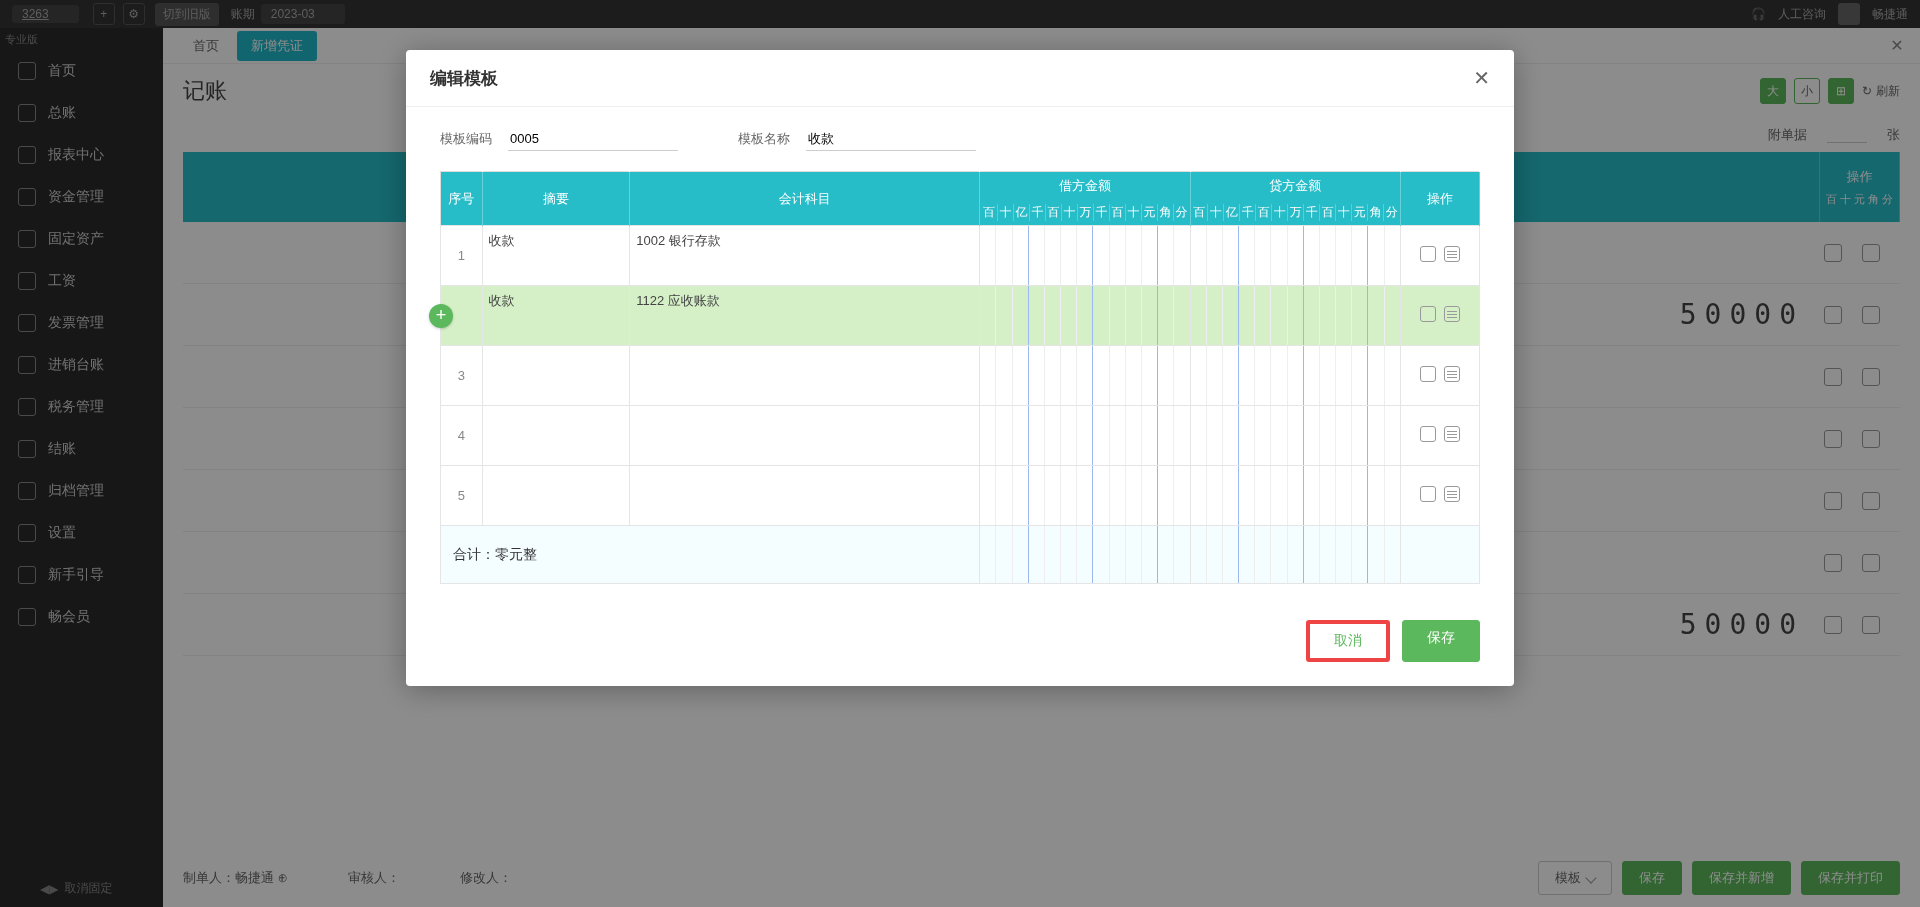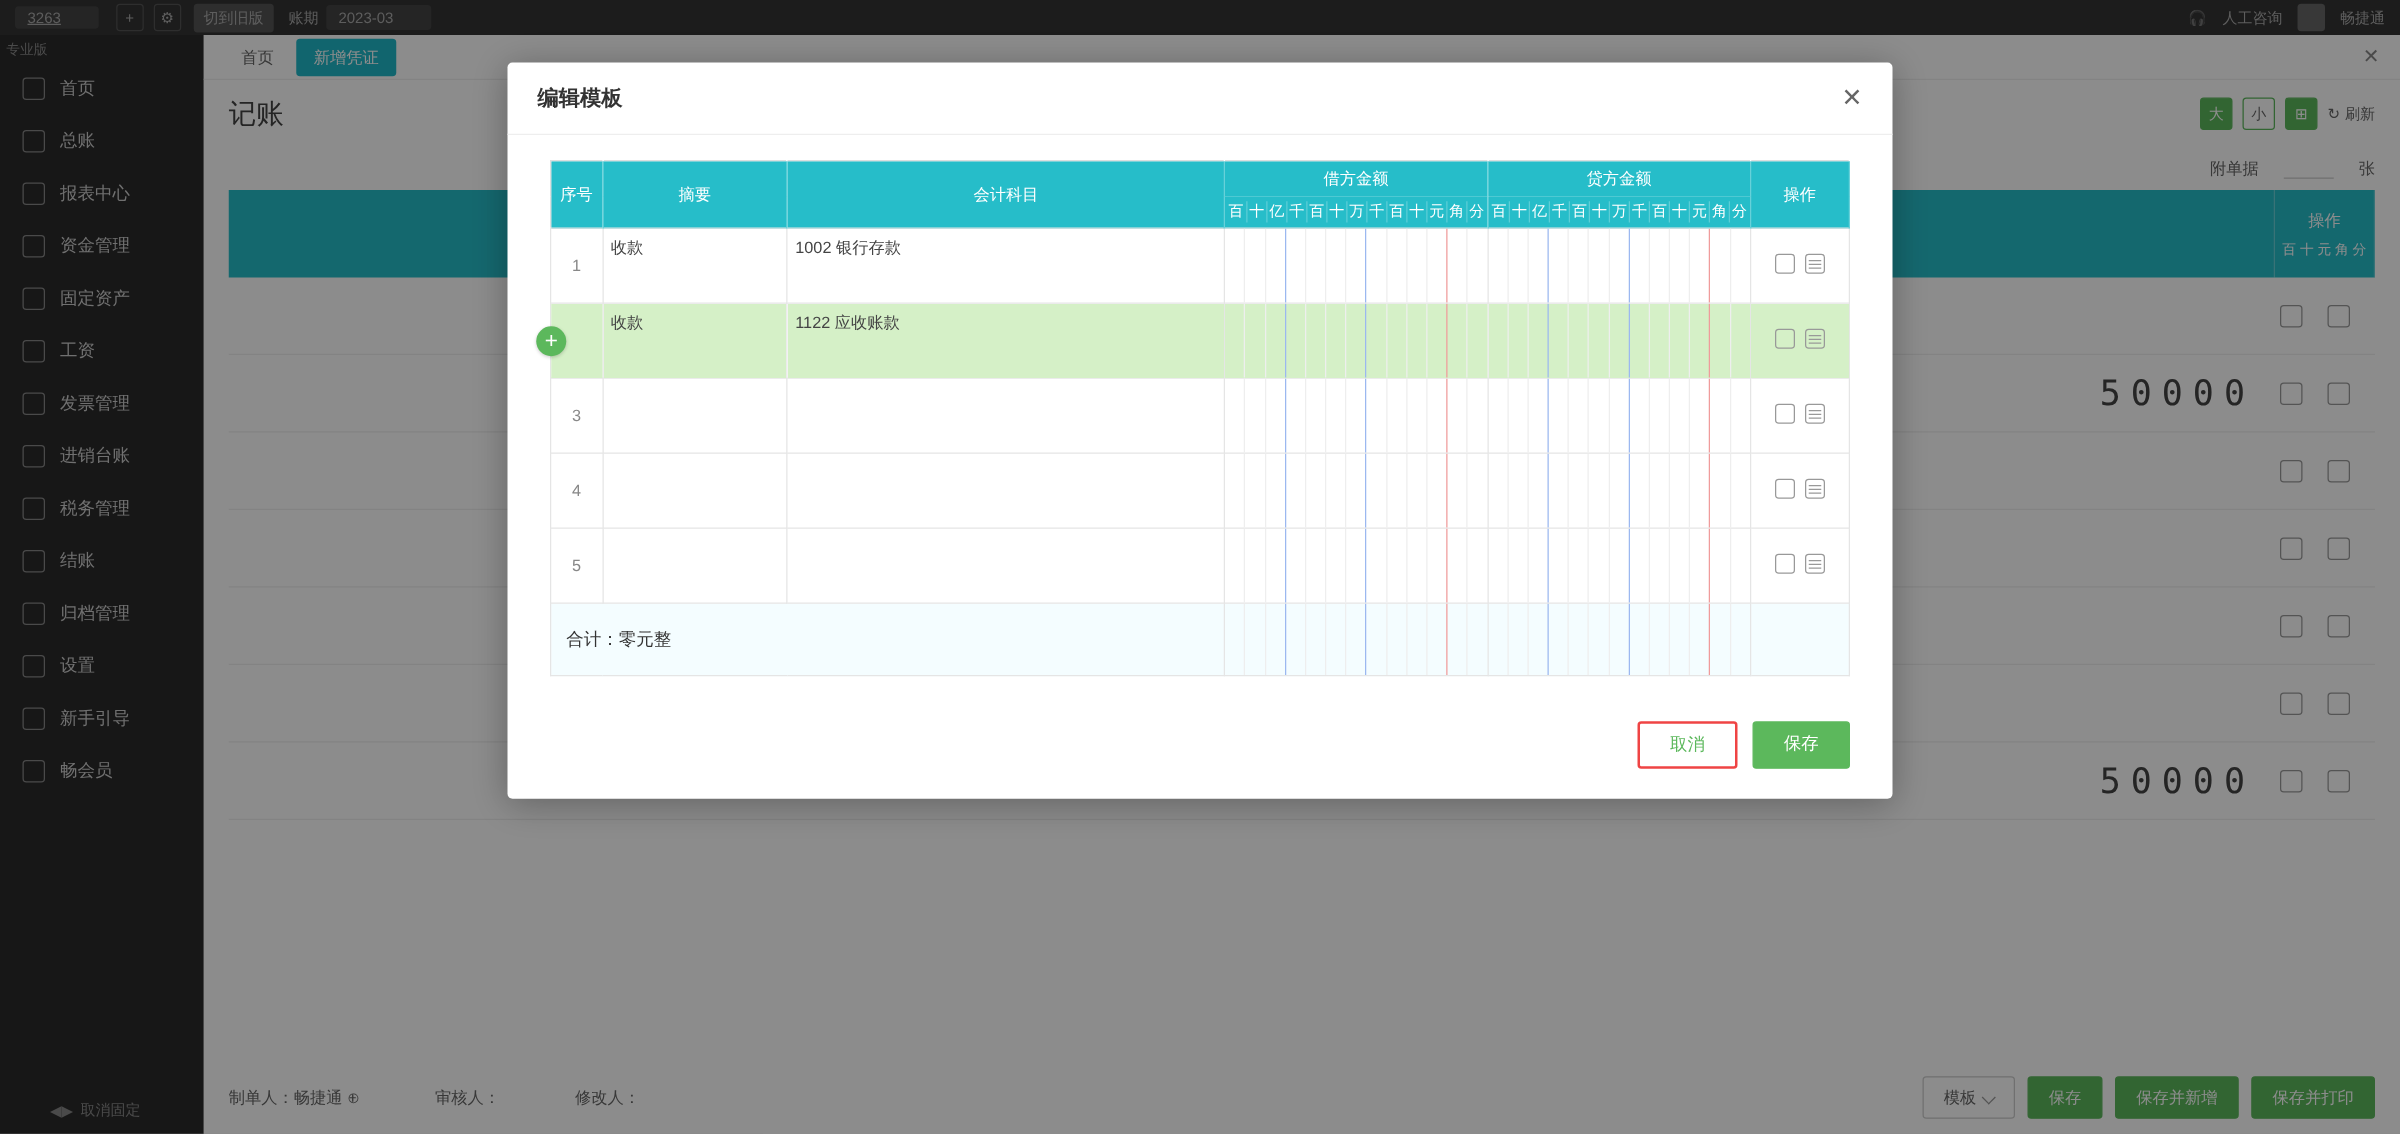--- a/index.html
+++ b/index.html
@@ -93,21 +93,21 @@
 .amt-grid span.blue { border-left-color: #9bb8f0; }
 .amt-grid span.red { border-left-color: #f09b9b; }
 .ops-cell { vertical-align: middle !important; text-align: center; }
 .op-icon { width: 16px; height: 16px; border: 1px solid #999; border-radius: 3px; display: inline-block; margin: 0 4px; cursor: pointer; position: relative; }
 .op-icon.trash::after { content: ""; position: absolute; left: 2px; right: 2px; top: 4px; height: 1px; background: #999; box-shadow: 0 3px 0 #999, 0 6px 0 #999; }
 
 .total-row td { background: #f4fdff; height: 58px; vertical-align: middle; padding-left: 12px; color: #333; font-size: 14px; border: 1px solid #e5e5e5; }
 
 .modal-footer { padding: 16px 34px 24px; display: flex; justify-content: flex-end; gap: 12px; }
 .mbtn { padding: 8px 24px; border-radius: 3px; cursor: pointer; font-size: 14px; }
-.mbtn.cancel { background: #fff; border: 2px solid #ef4444; color: #5cb85c; }
+.mbtn.cancel { background: #fff; border: 4px solid #ef4444; color: #5cb85c; }
 .mbtn.save { background: #5cb85c; border: 1px solid #5cb85c; color: #fff; }
 
 .main-close { position: absolute; top: 6px; right: 12px; width: 22px; height: 22px; display: flex; align-items: center; justify-content: center; cursor: pointer; color: #888; font-size: 16px; }
 </style>
 </head>
 <body>
 
 <div class="topbar">
   <div class="org-select"><span>3263</span></div>
   <div class="top-icon">+</div>
@@ -262,20 +262,30 @@
   </div>
 </div>
 
 <div class="overlay">
   <div class="modal">
     <div class="modal-head">
       <div class="modal-title">编辑模板</div>
       <div class="modal-close">✕</div>
     </div>
     <div class="modal-body">
+      <div class="form-row">
+        <div class="form-item">
+          <span>模板编码</span>
+          <input class="form-input" value="0005" style="">
+        </div>
+        <div class="form-item">
+          <span>模板名称</span>
+          <input class="form-input" value="收款" style="">
+        </div>
+      </div>
 
       <table class="mtable">
         <thead class="mhead">
           <tr class="th-top">
             <th class="col-idx" rowspan="2">序号</th>
             <th class="col-summary" rowspan="2">摘要</th>
             <th class="col-account" rowspan="2">会计科目</th>
             <th class="col-amt">借方金额</th>
             <th class="col-amt">贷方金额</th>
             <th class="col-ops" rowspan="2">操作</th>

